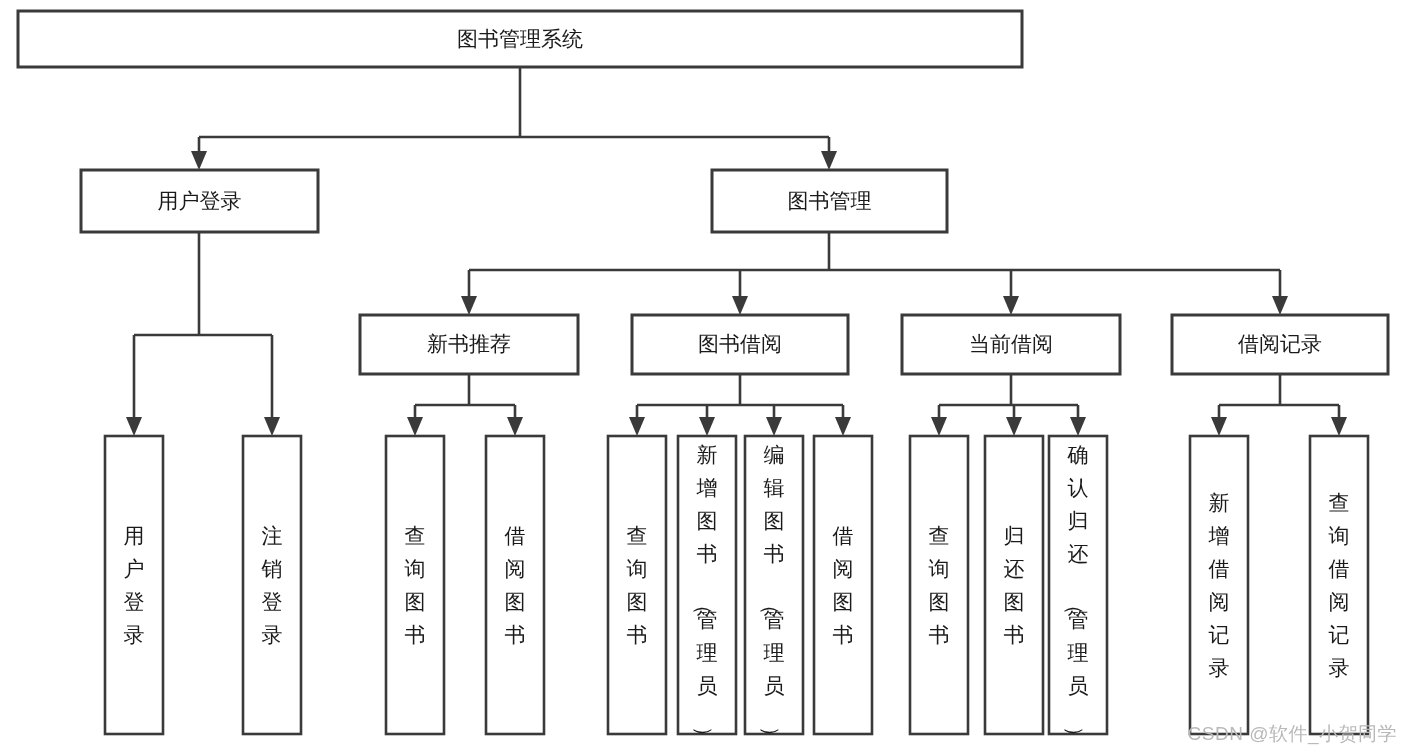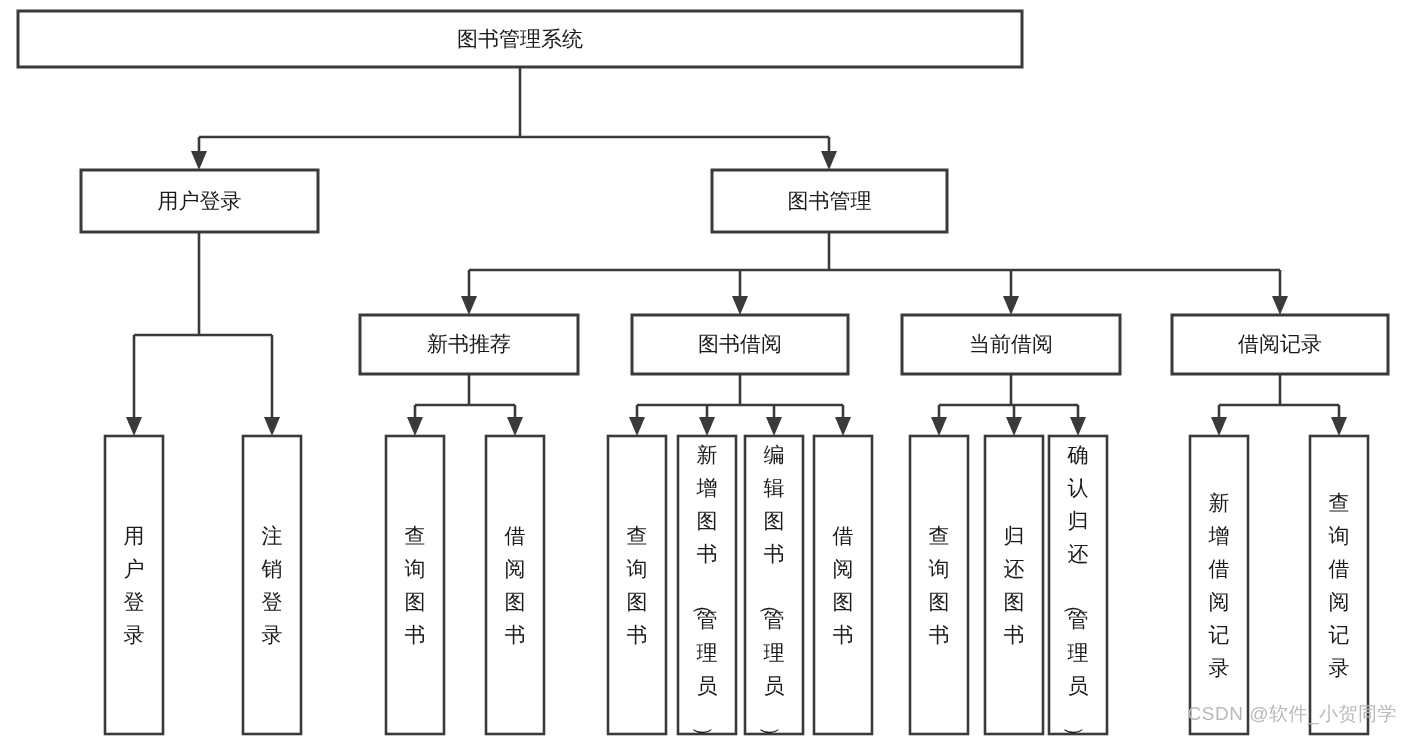--- a/index.html
+++ b/index.html
@@ -55,21 +55,21 @@
   }
   .leaf-label {
     font-family: "Liberation Sans", "DejaVu Sans", sans-serif;
     font-size: 21px;
     fill: #1a1a1a;
     text-anchor: middle;
   }
   .watermark {
     position: absolute;
     right: 8px;
-    bottom: 20px;
+    bottom: 0;
     font-family: "Liberation Sans", "DejaVu Sans", sans-serif;
     font-size: 19px;
     color: #b9b9b9;
     letter-spacing: 0.5px;
     white-space: nowrap;
     pointer-events: none;
   }
 </style>
 </head>
 <body>

